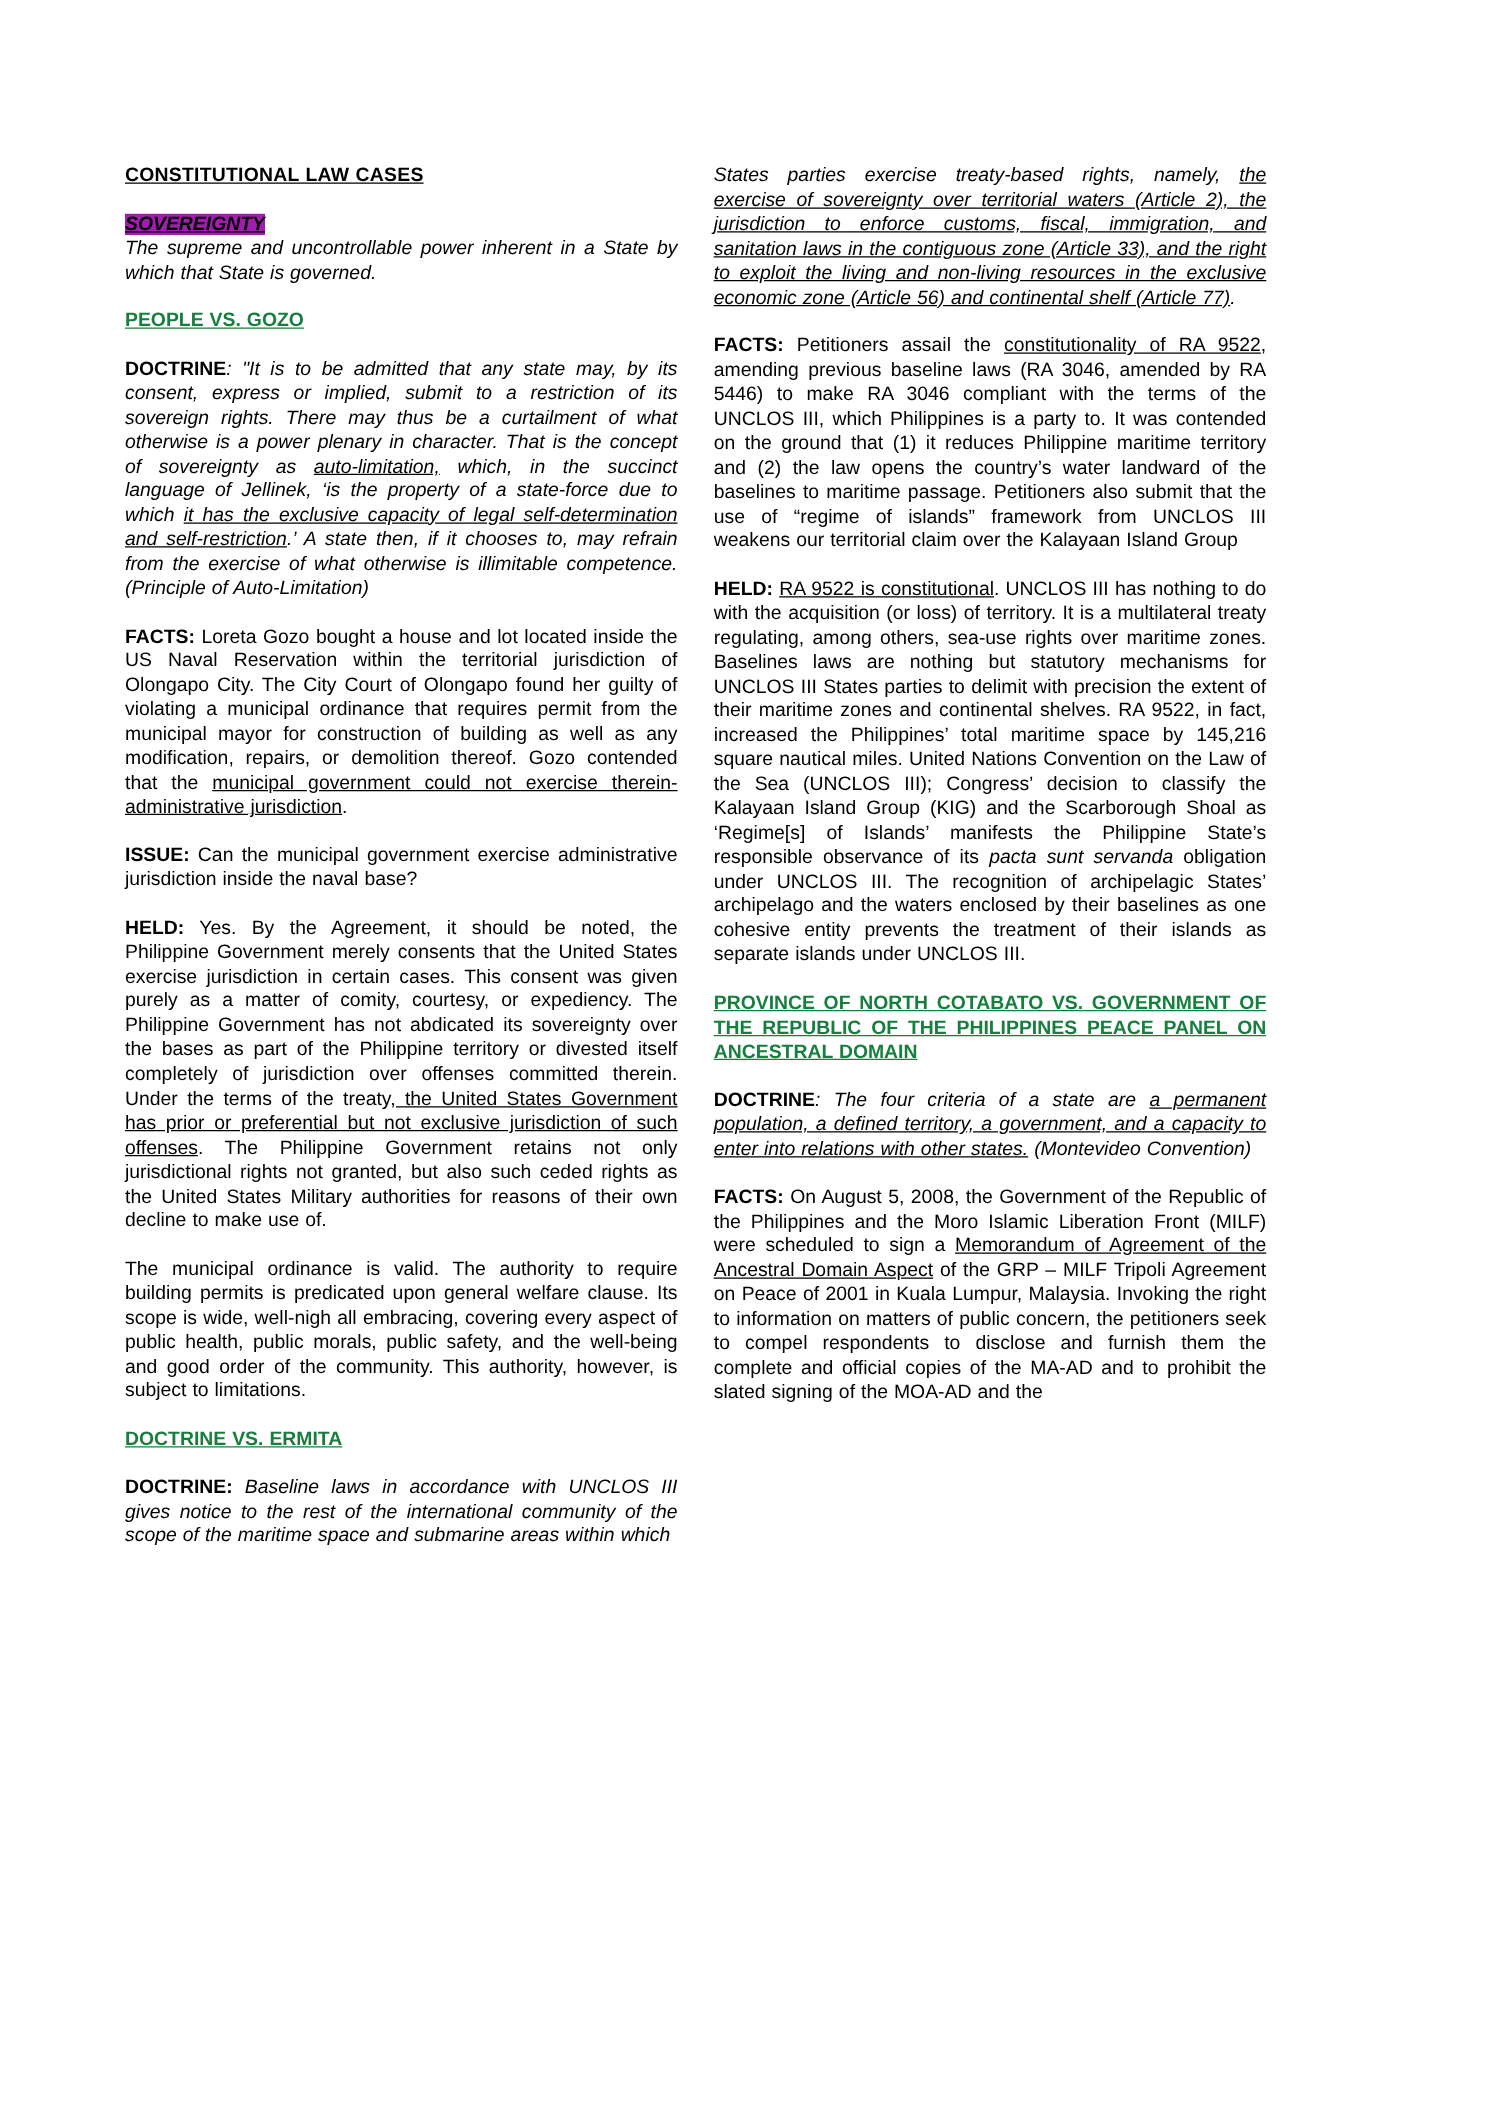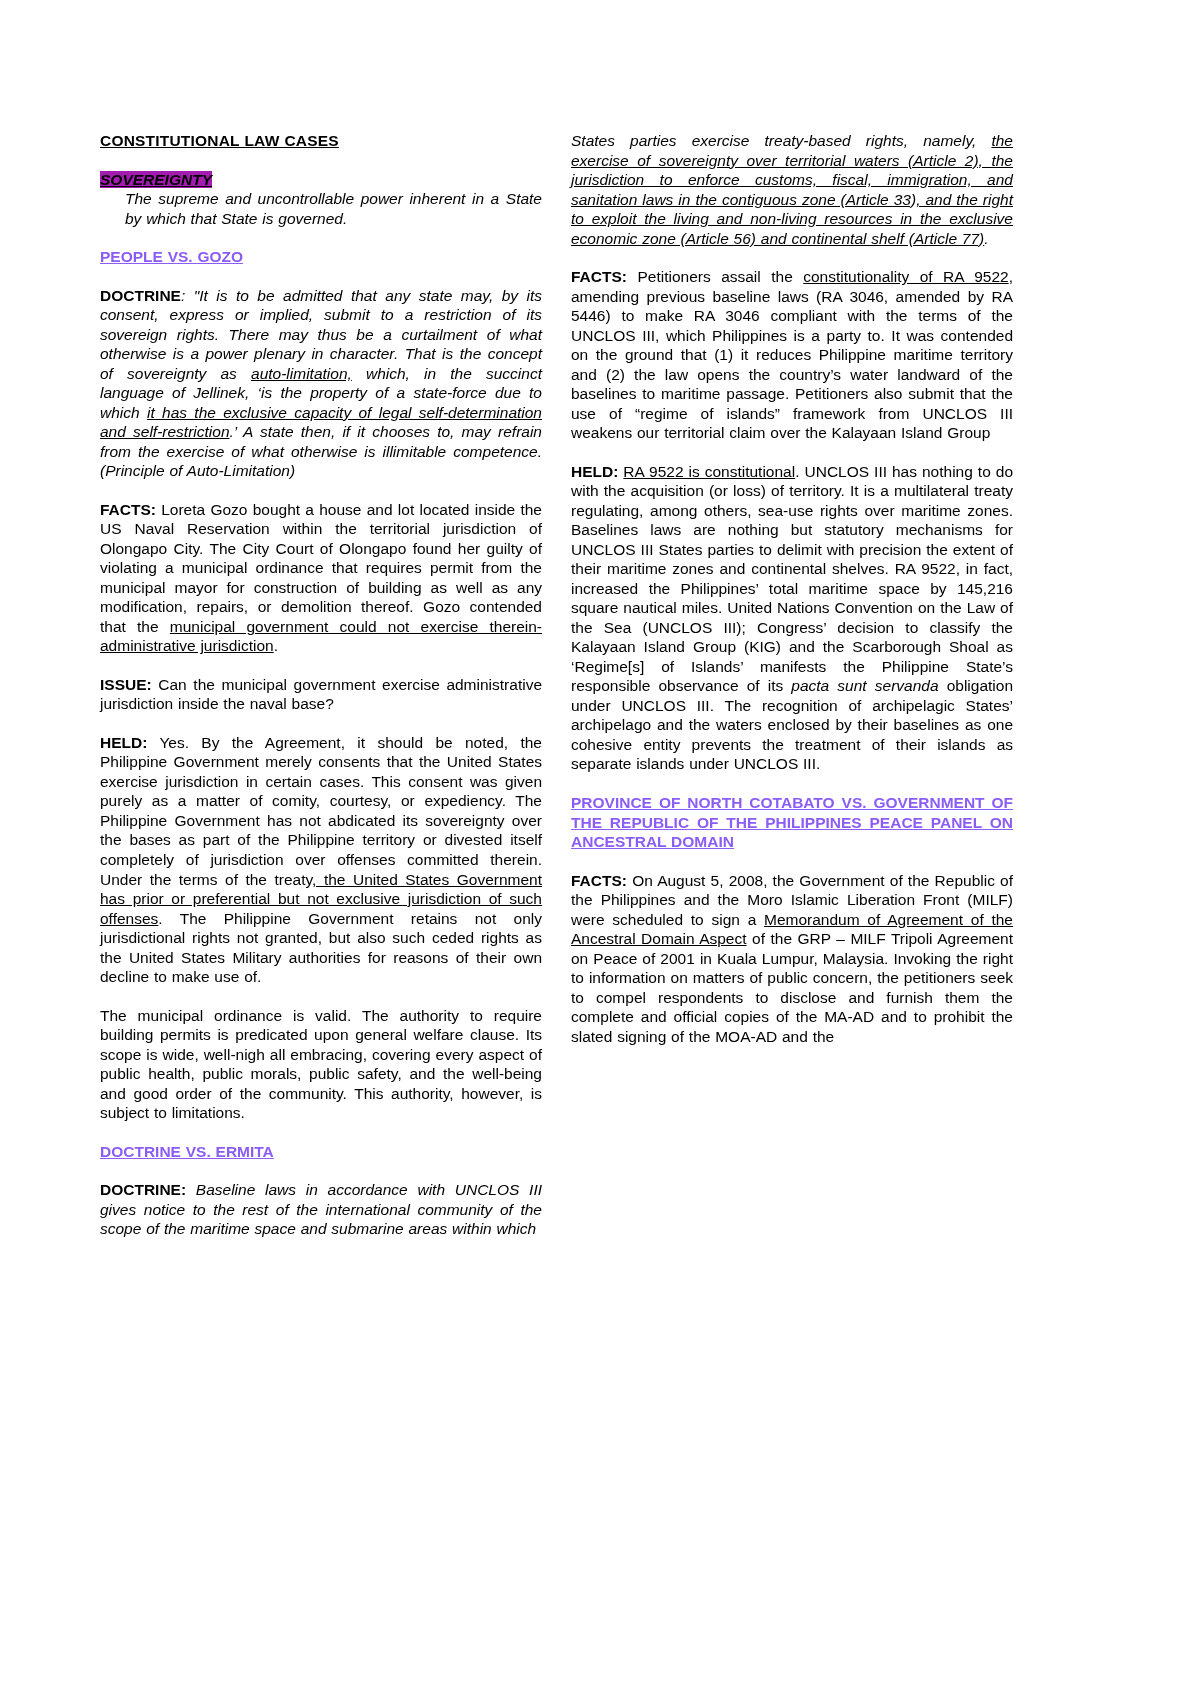--- a/index.html
+++ b/index.html
@@ -23,22 +23,22 @@
     flex: 0 0 442px;
     width: 442px;
     font-size: 15.5px;
     line-height: 1.26;
     text-align: justify;
     word-spacing: 0.5px;
   }
   p.block { margin: 0 0 19px 0; }
   p.title { letter-spacing: 0.2px; }
   p.term { margin-bottom: 0; }
-  p.def  { margin-top: 0; margin-left: 25px; }
-  p.case { color: #8b5cf6; }
+  p.def  { margin-top: 0; }
+  p.case { color: #15803d; }
   .b  { font-weight: bold; }
   .i  { font-style: italic; }
   .u  { text-decoration: underline; }
   .hl { background: #a21caf; }
 </style>
 </head>
 <body>
 
 <div class="page">
   <div class="col">
@@ -52,15 +52,16 @@
       <p class="block para"><span class="b">HELD:</span><span> Yes. By the Agreement, it should be noted, the Philippine Government merely consents that the United States exercise jurisdiction in certain cases. This consent was given purely as a matter of comity, courtesy, or expediency. The Philippine Government has not abdicated its sovereignty over the bases as part of the Philippine territory or divested itself completely of jurisdiction over offenses committed therein. Under the terms of the treaty</span><span class="u">, the United States Government has prior or preferential but not exclusive jurisdiction of such offenses</span><span>. The Philippine Government retains not only jurisdictional rights not granted, but also such ceded rights as the United States Military authorities for reasons of their own decline to make use of.</span></p>
       <p class="block para"><span>The municipal ordinance is valid. The authority to require building permits is predicated upon general welfare clause. Its scope is wide, well-nigh all embracing, covering every aspect of public health, public morals, public safety, and the well-being and good order of the community. This authority, however, is subject to limitations.</span></p>
       <p class="block case"><span class="b u">DOCTRINE VS. ERMITA</span></p>
       <p class="block para"><span class="b">DOCTRINE:</span><span class="i"> Baseline laws in accordance with UNCLOS III gives notice to the rest of the international community of the scope of the maritime space and submarine areas within which</span></p>
     </div>
   <div class="col">
       <p class="block para"><span class="i">States parties exercise treaty-based rights, namely, </span><span class="i u">the exercise of sovereignty over territorial waters (Article 2), the jurisdiction to enforce customs, fiscal, immigration, and sanitation laws in the contiguous zone (Article 33), and the right to exploit the living and non-living resources in the exclusive economic zone (Article 56) and continental shelf (Article 77)</span><span class="i">.</span></p>
       <p class="block para"><span class="b">FACTS:</span><span> Petitioners assail the </span><span class="u">constitutionality of RA 9522</span><span>, amending previous baseline laws (RA 3046, amended by RA 5446) to make RA 3046 compliant with the terms of the UNCLOS III, which Philippines is a party to. It was contended on the ground that (1) it reduces Philippine maritime territory and (2) the law opens the country’s water landward of the baselines to maritime passage. Petitioners also submit that the use of “regime of islands” framework from UNCLOS III weakens our territorial claim over the Kalayaan Island Group</span></p>
       <p class="block para"><span class="b">HELD:</span><span> </span><span class="u">RA 9522 is constitutional</span><span>. UNCLOS III has nothing to do with the acquisition (or loss) of territory. It is a multilateral treaty regulating, among others, sea-use rights over maritime zones. Baselines laws are nothing but statutory mechanisms for UNCLOS III States parties to delimit with precision the extent of their maritime zones and continental shelves. RA 9522, in fact, increased the Philippines’ total maritime space by 145,216 square nautical miles. United Nations Convention on the Law of the Sea (UNCLOS III); Congress’ decision to classify the Kalayaan Island Group (KIG) and the Scarborough Shoal as ‘Regime[s] of Islands’ manifests the Philippine State’s responsible observance of its </span><span class="i">pacta sunt servanda</span><span> obligation under UNCLOS III. The recognition of archipelagic States’ archipelago and the waters enclosed by their baselines as one cohesive entity prevents the treatment of their islands as separate islands under UNCLOS III.</span></p>
       <p class="block case"><span class="b u">PROVINCE OF NORTH COTABATO VS. GOVERNMENT OF THE REPUBLIC OF THE PHILIPPINES PEACE PANEL ON ANCESTRAL DOMAIN</span></p>
+      <p class="block para"><span class="b">DOCTRINE</span><span class="i">: The four criteria of a state are </span><span class="i u">a permanent population, a defined territory, a government, and a capacity to enter into relations with other states.</span><span class="i"> (Montevideo Convention)</span></p>
       <p class="block para"><span class="b">FACTS:</span><span> On August 5, 2008, the Government of the Republic of the Philippines and the Moro Islamic Liberation Front (MILF) were scheduled to sign a </span><span class="u">Memorandum of Agreement of the Ancestral Domain Aspect</span><span> of the GRP – MILF Tripoli Agreement on Peace of 2001 in Kuala Lumpur, Malaysia. Invoking the right to information on matters of public concern, the petitioners seek to compel respondents to disclose and furnish them the complete and official copies of the MA-AD and to prohibit the slated signing of the MOA-AD and the</span></p>
     </div>
 </div>
 
 </body></html>

